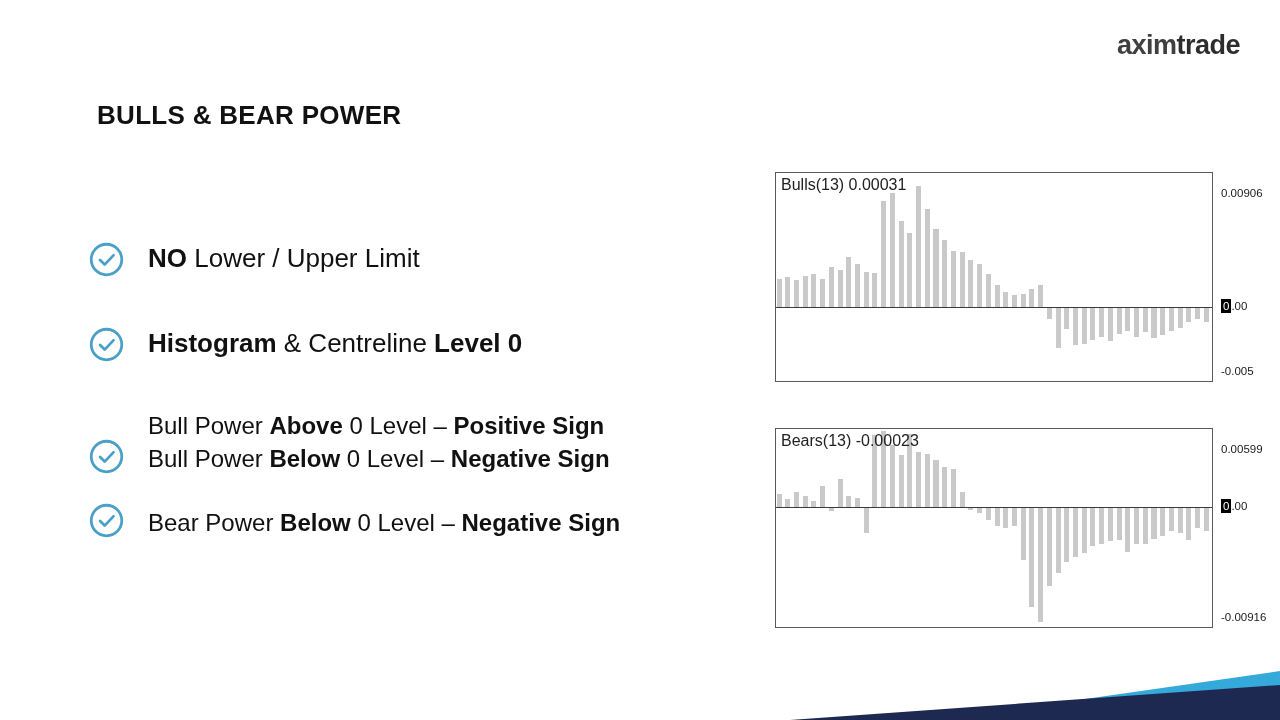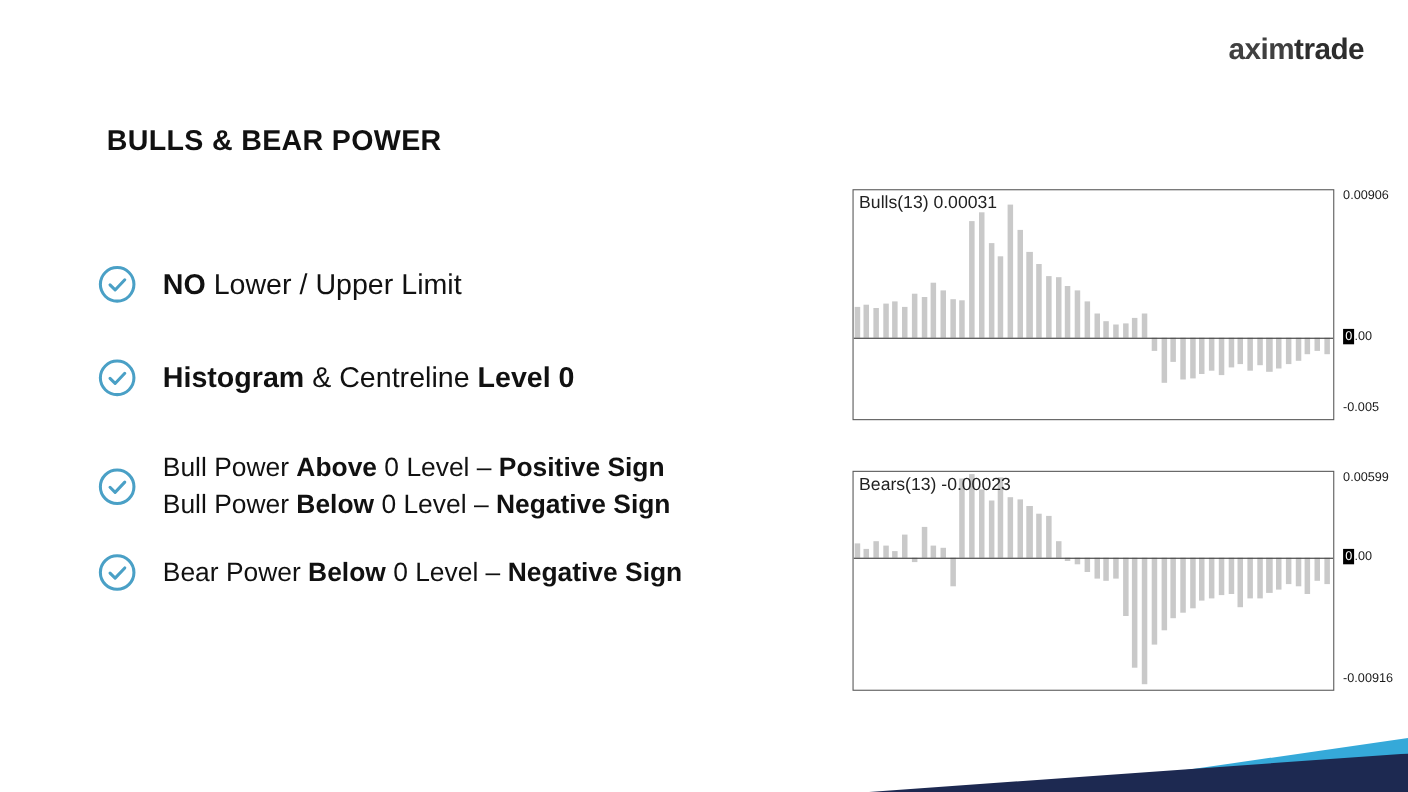--- a/index.html
+++ b/index.html
@@ -6,43 +6,43 @@
   html, body { width: 1280px; height: 720px; overflow: hidden; }
   body { font-family: "Liberation Sans", sans-serif; background: #ffffff; }
   .slide { position: relative; width: 1280px; height: 720px; background: #ffffff; overflow: hidden; }
 
   
   .logo { position: absolute; top: 30px; right: 40px; font-size: 27px; font-weight: 700; letter-spacing: -0.5px; }
   .logo .axim { color: #404040; }
   .logo .trade { color: #2D2D2D; }
 
   
-  .page-title { position: absolute; left: 97px; top: 112px; font-size: 26px; font-weight: 800; color: #111111; letter-spacing: 0.3px; }
-
-  
-  .bullet { position: absolute; left: 88px; display: flex; align-items: center; gap: 23px; }
+  .page-title { position: absolute; left: 97px; top: 100px; font-size: 26px; font-weight: 800; color: #111111; letter-spacing: 0.3px; }
+
+  
+  .bullet { position: absolute; left: 88px; display: flex; align-items: flex-end; gap: 23px; }
   .bullet .check { width: 37px; height: 37px; flex: 0 0 37px; display: block; }
   .bullet .line { color: #111111; white-space: nowrap; }
   .b1 { top: 238px; } .b2 { top: 323px; }
   .b1 .line, .b2 .line { font-size: 26px; line-height: 40px; }
   .b3 { top: 409px; } .b4 { top: 502px; }
   .b3 .line, .b4 .line { font-size: 24px; line-height: 33px; }
 
   
   .chart { position: absolute; left: 775px; }
   .chart-1 { top: 172px; }
   .chart-2 { top: 428px; }
   .plot { position: relative; width: 438px; background: #ffffff; border: 1px solid #5a5a5a; overflow: hidden; }
   .chart-1 .plot { height: 210px; }
   .chart-2 .plot { height: 200px; }
   .chart-title { position: absolute; top: 3px; left: 5px; font-size: 16px; color: #222222; z-index: 3; }
   .zero-line { position: absolute; left: 0; width: 100%; height: 1px; background: #3a3a3a; z-index: 2; }
   .bar { position: absolute; background: #C9C9C9; z-index: 1; }
   .axis-label { position: absolute; left: 446px; font-size: 11.5px; color: #1a1a1a; white-space: nowrap; }
-  .axis-max { top: 0; }
+  .axis-max { top: 15px; }
   .chart-1 .axis-min { top: 193px; }
   .chart-2 .axis-min { top: 183px; }
   .axis-zero { display: flex; align-items: center; }
   .zero-badge { background: #000000; color: #ffffff; padding: 0 2px; font-size: 11.5px; line-height: 14px; }
 
   
   .wedge { position: absolute; inset: 0; width: 1280px; height: 720px; }
   .wedge-blue { background: #35A9D9; clip-path: polygon(1078px 700px, 1280px 671px, 1280px 720px, 1078px 720px); }
   .wedge-navy { background: #1D2951; clip-path: polygon(790px 720px, 1280px 685px, 1280px 720px); }
 </style>

